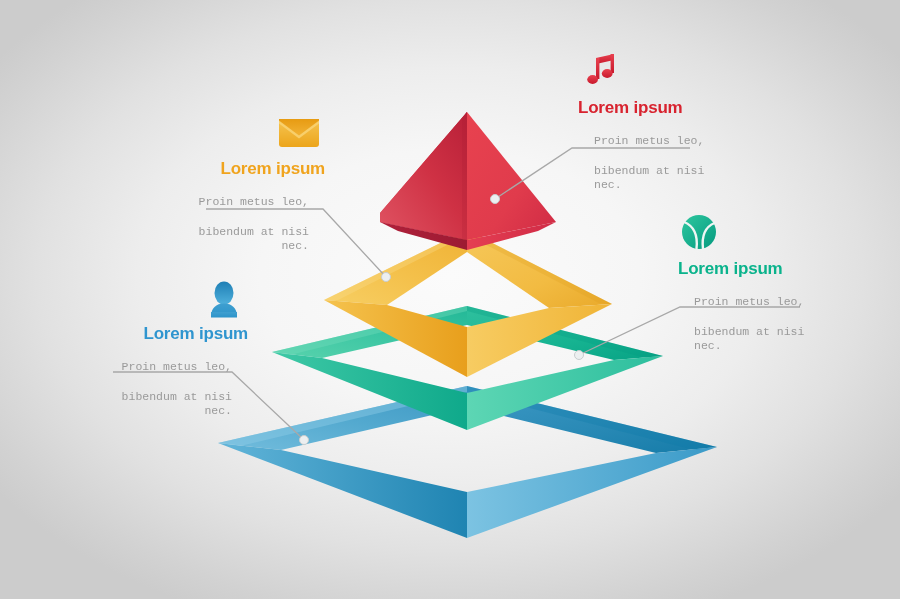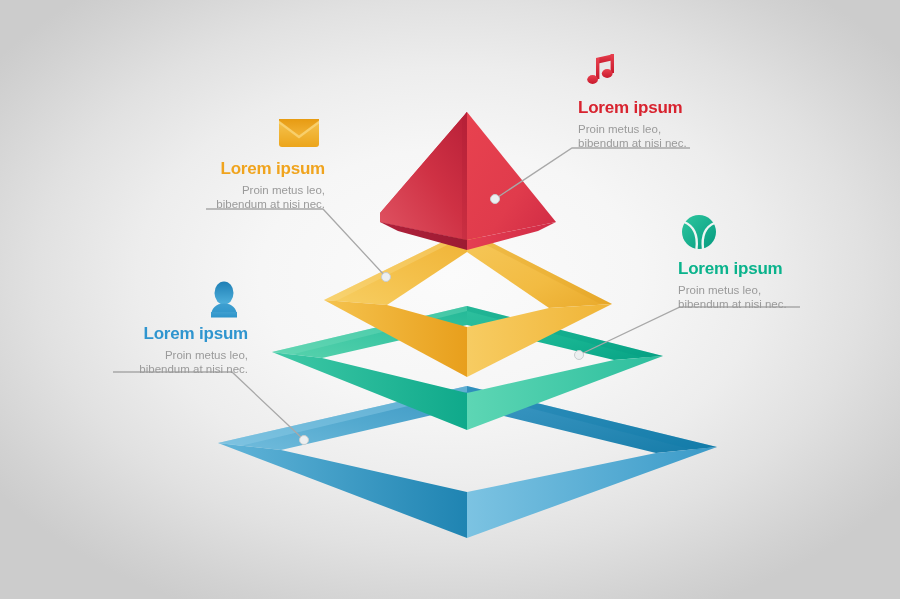--- a/index.html
+++ b/index.html
@@ -15,22 +15,22 @@
   }
   #pyramid{position:absolute;left:0;top:0;width:900px;height:599px;}
 
   .label{position:absolute;}
   .label .icon{display:block;height:40px;margin-bottom:6px;}
   .label .title{
     font-size:17px;font-weight:bold;letter-spacing:-0.2px;
     line-height:20px;margin:0 0 4px 0;
   }
   .label .desc{
-    font-size:11.5px;color:#9a9a9a;line-height:14px;margin:0;
-    font-family:Liberation Sans, sans-serif;
+    font-size:11.5px;color:#9a9a9a;line-height:14px;margin:16px;
+    font-family:Liberation Mono, monospace;
   }
   .label.right{text-align:left;}
   .label.left{text-align:right;}
 
   
   #label-music{left:578px;top:52px;width:150px;}
   #label-mail{left:175px;top:113px;width:150px;text-align:right;}
   #label-ball{left:678px;top:213px;width:150px;}
   #label-user{left:98px;top:278px;width:150px;text-align:right;}
 

